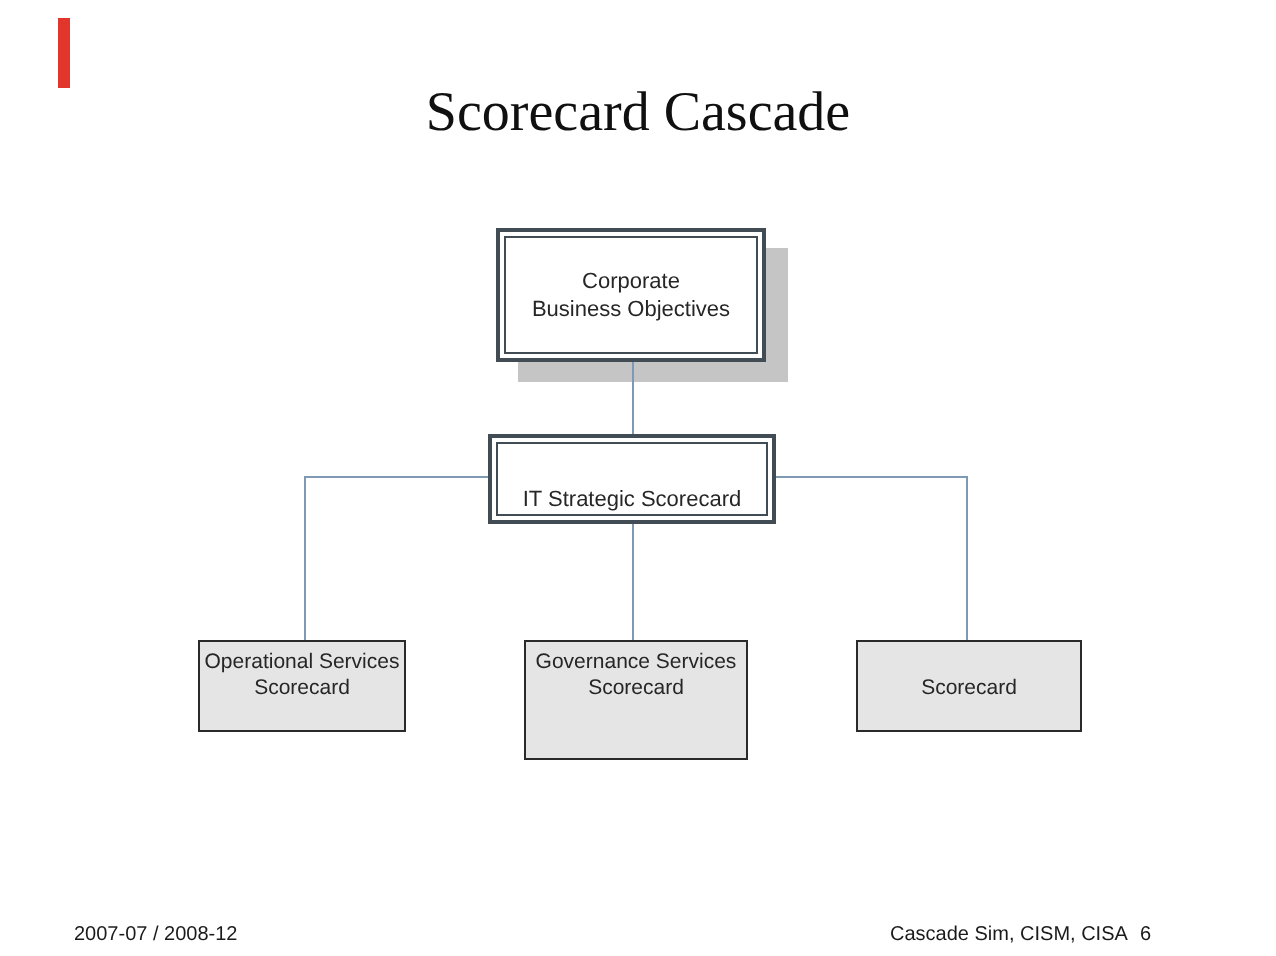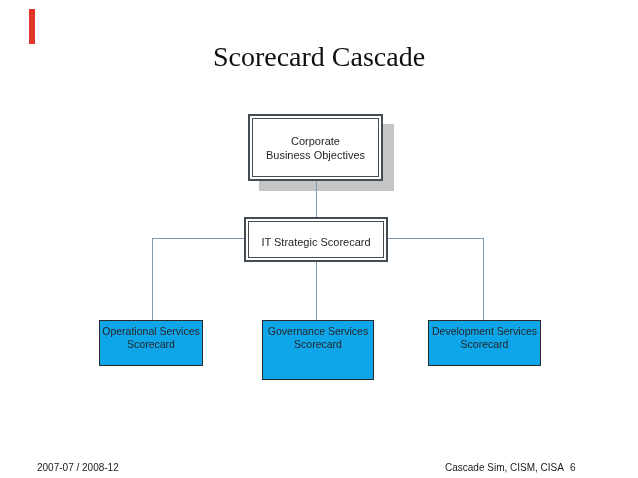--- a/index.html
+++ b/index.html
@@ -21,23 +21,23 @@
   .dbox {
     position:absolute; background:#ffffff; z-index:3;
     border:2px solid var(--boxborder,#424c55); padding:2px; box-sizing:border-box;
   }
   .dbox-inner {
     width:100%; height:100%; box-sizing:border-box;
     border:1px solid var(--boxborder,#424c55);
     display:flex; align-items:center; justify-content:center;
     text-align:center; font-size:11px; line-height:14px; color:#262626;
   }
-  .dbox-inner.top { align-items:center; padding-top:4px; }
+  .dbox-inner.top { align-items:flex-end; padding-top:4px; }
   .sbox {
-    position:absolute; background:#0ea5e9; z-index:3; box-sizing:border-box;
+    position:absolute; background:#e5e5e5; z-index:3; box-sizing:border-box;
     border:1px solid #2a2a2a; text-align:center;
     font-size:10.5px; line-height:13px; color:#262626; padding-top:4px;
   }
   .corp       { left:248px; top:114px; width:135px; height:67px; }
   .corp-shadow{ left:259px; top:124px; width:135px; height:67px; }
   .itbox      { left:244px; top:217px; width:144px; height:45px; }
   .opbox      { left:99px;  top:320px; width:104px; height:46px; }
   .govbox     { left:262px; top:320px; width:112px; height:60px; }
   .devbox     { left:428px; top:320px; width:113px; height:46px; }
   .footer-item { position:absolute; top:462px; font-size:10px; color:#1a1a1a; white-space:nowrap; }
@@ -83,21 +83,21 @@
     <span>Operational Services</span><br>
     <span>Scorecard</span>
   </div>
 
   <div class="sbox govbox">
     <span>Governance Services</span><br>
     <span>Scorecard</span>
   </div>
 
   <div class="sbox devbox">
-    <span>Development Services</span><br>
+    <br>
     <span>Scorecard</span>
   </div>
 
   <div class="footer-item f-date">2007-07 / 2008-12</div>
   <div class="footer-item f-author">Cascade Sim, CISM, CISA</div>
   <div class="footer-item f-page">6</div>
 
 </div>
 
 </body></html>

